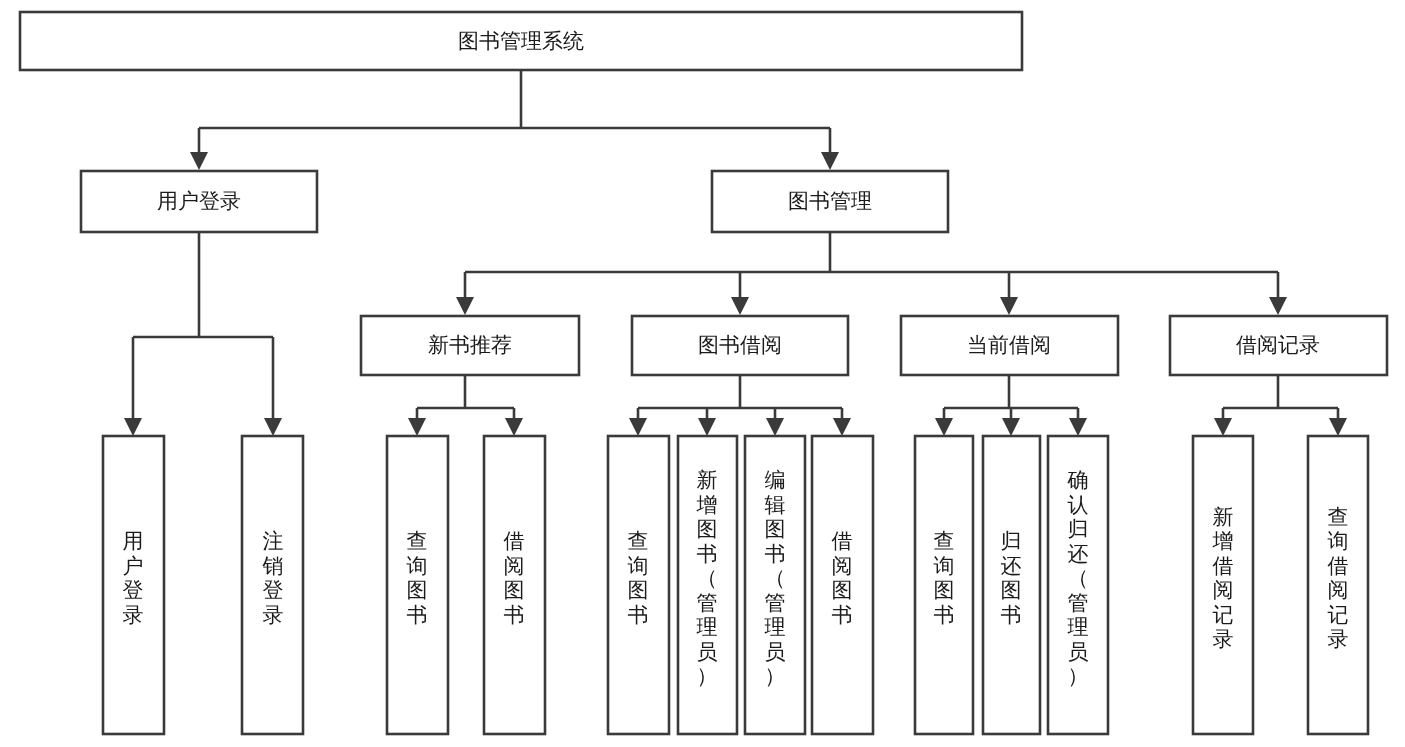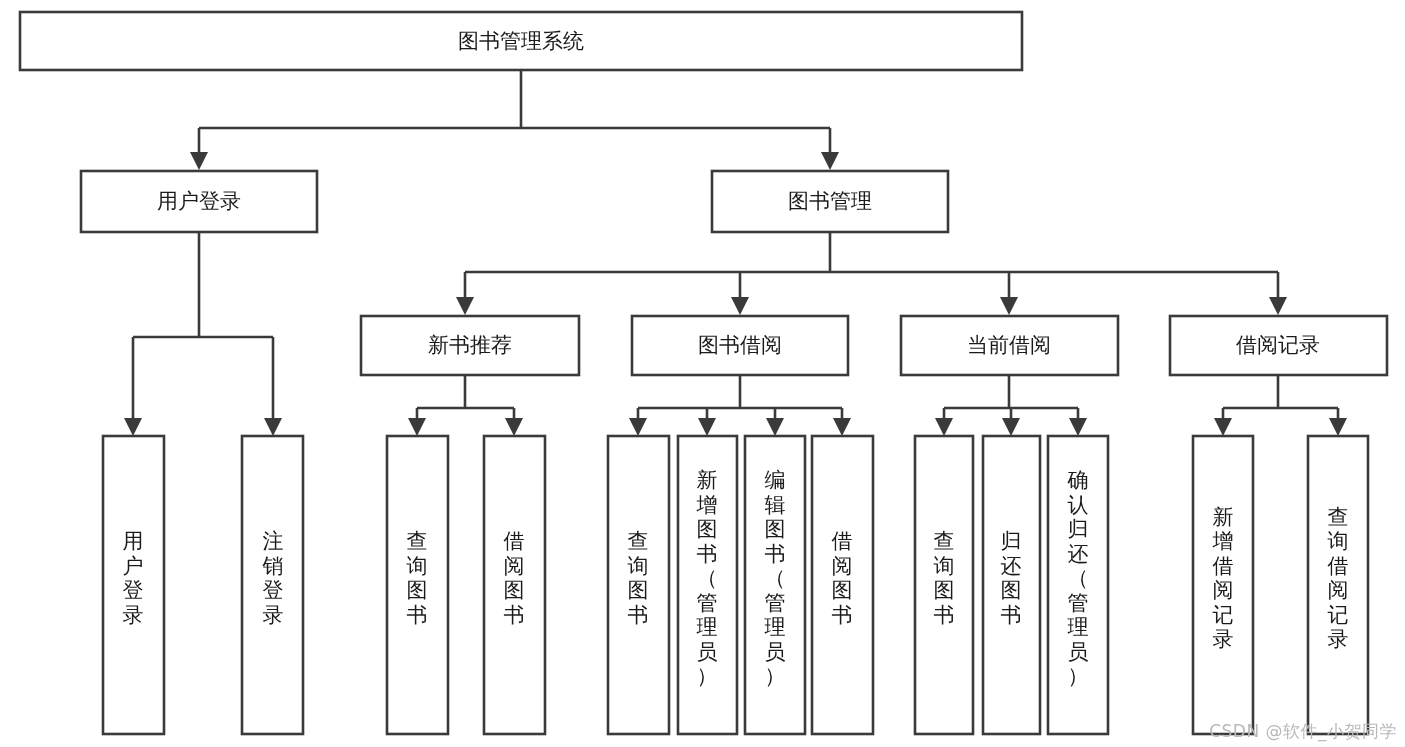--- a/index.html
+++ b/index.html
@@ -235,14 +235,13 @@
       <rect class="node-box" x="1193" y="436" width="60" height="298"></rect>
       <text class="node-label-v" x="1223" y="585"><tspan x="1223" y="523.75">新</tspan><tspan x="1223" y="548.25">增</tspan><tspan x="1223" y="572.75">借</tspan><tspan x="1223" y="597.25">阅</tspan><tspan x="1223" y="621.75">记</tspan><tspan x="1223" y="646.25">录</tspan></text>
     </g>
     <g>
       <rect class="node-box" x="1308" y="436" width="60" height="298"></rect>
       <text class="node-label-v" x="1338" y="585"><tspan x="1338" y="523.75">查</tspan><tspan x="1338" y="548.25">询</tspan><tspan x="1338" y="572.75">借</tspan><tspan x="1338" y="597.25">阅</tspan><tspan x="1338" y="621.75">记</tspan><tspan x="1338" y="646.25">录</tspan></text>
     </g>
 
   </svg>
 
-  <div class="watermark">CSDN @软件_小贺同学</div>
 </div>
 
 </body></html>

